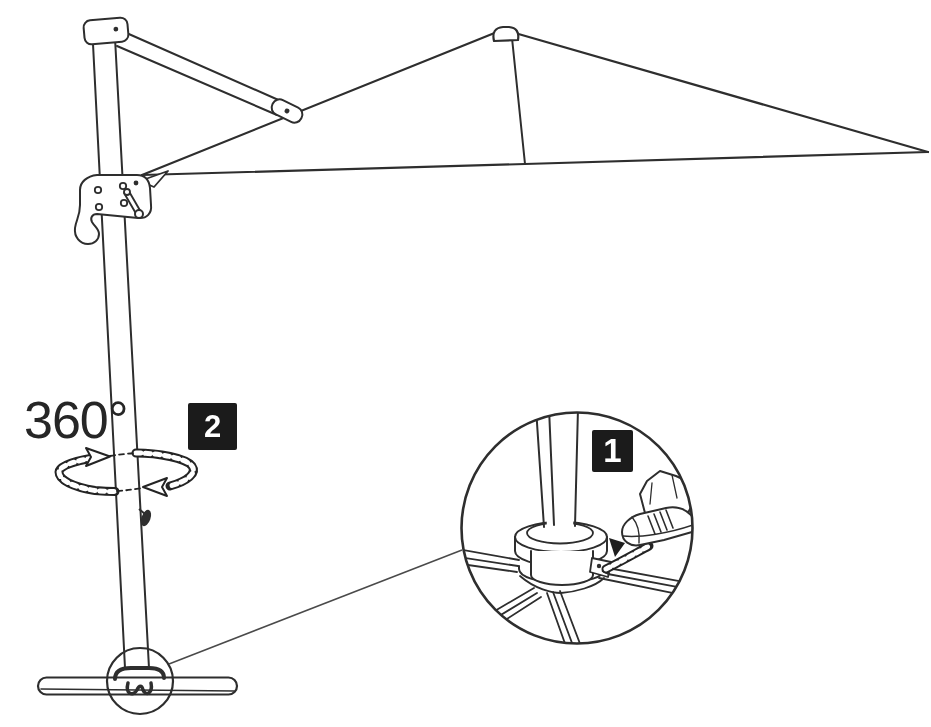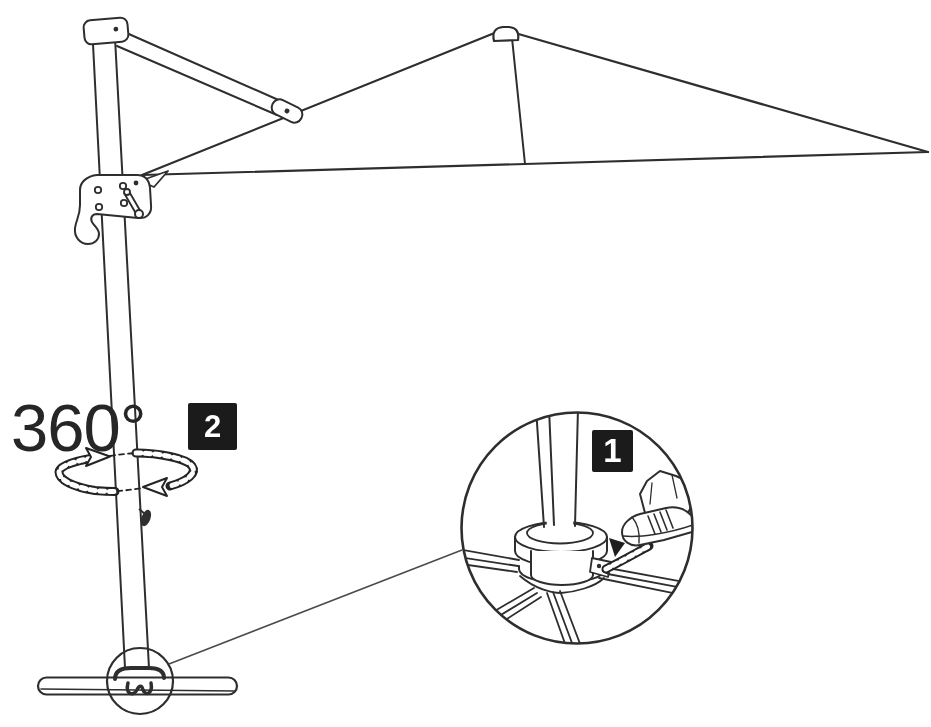--- a/index.html
+++ b/index.html
@@ -2,22 +2,22 @@
 <html><head>
 <meta charset="utf-8">
 <style>
   html,body{margin:0;padding:0;background:#ffffff;}
   .stage{
     position:relative;width:931px;height:727px;background:#ffffff;
     overflow:hidden;font-family:"Liberation Sans",sans-serif;
   }
   .stage svg{position:absolute;left:0;top:0;}
   .rotation-label{
-    position:absolute;left:11px;top:394px;
-    font-size:67px;line-height:1;color:#262626;letter-spacing:-1px;
+    position:absolute;left:24px;top:394px;
+    font-size:52px;line-height:1;color:#262626;letter-spacing:-1px;
     user-select:none;
   }
   .badge{
     position:absolute;background:#1b1b1b;color:#ffffff;
     display:flex;align-items:center;justify-content:center;
     font-weight:600;border-radius:2px;user-select:none;
   }
   .badge-2{left:188px;top:403px;width:49px;height:47px;font-size:31px;}
   .badge-1{left:592px;top:430px;width:41px;height:42px;font-size:33px;}
 </style>

